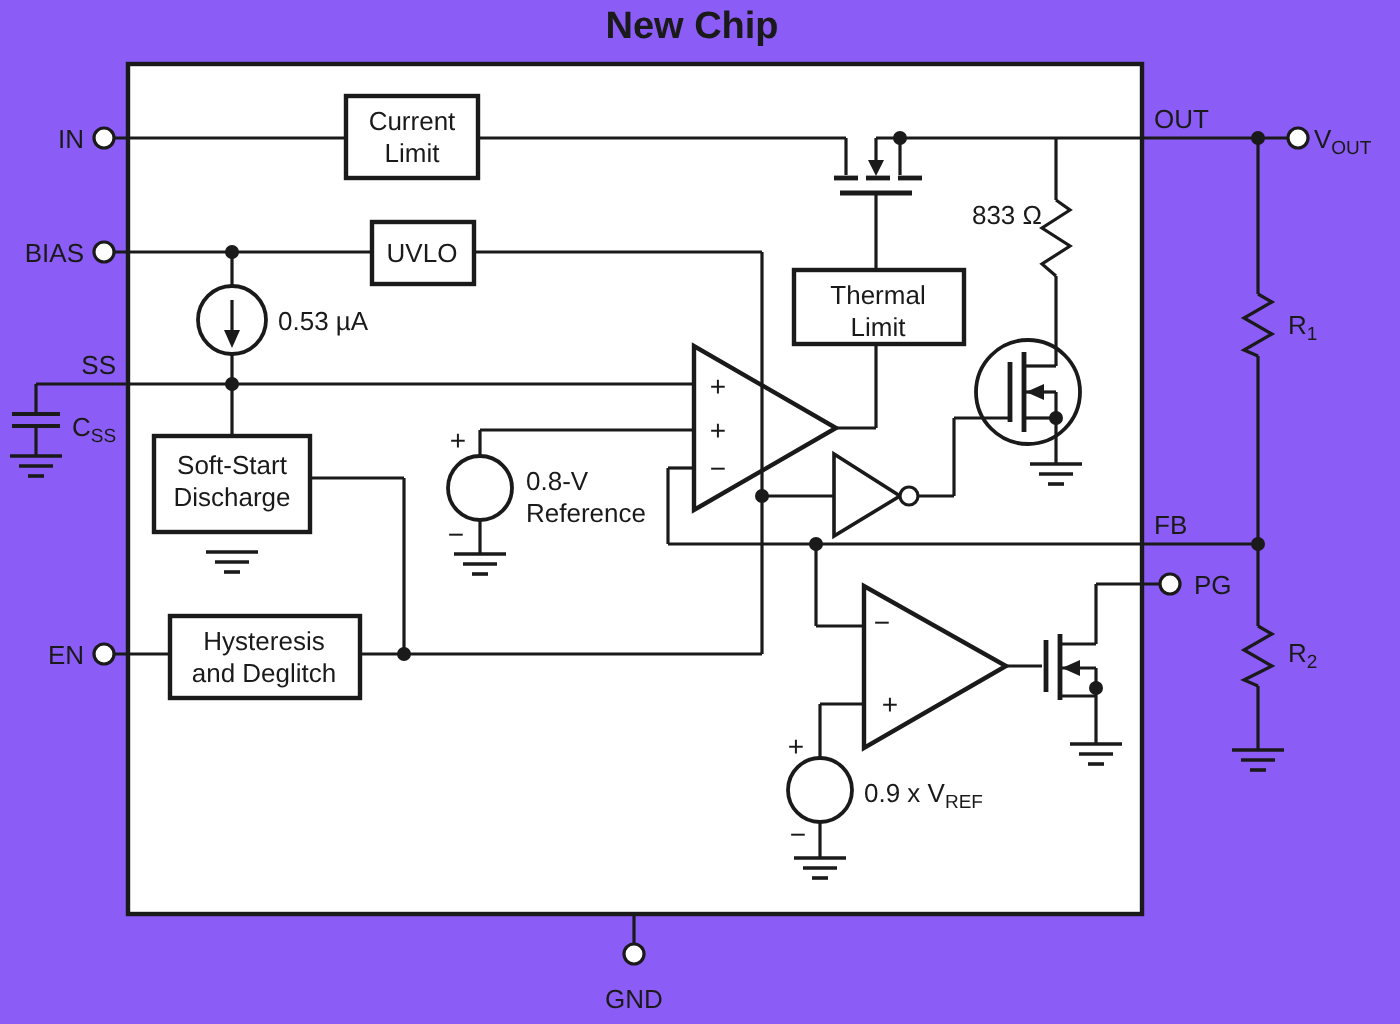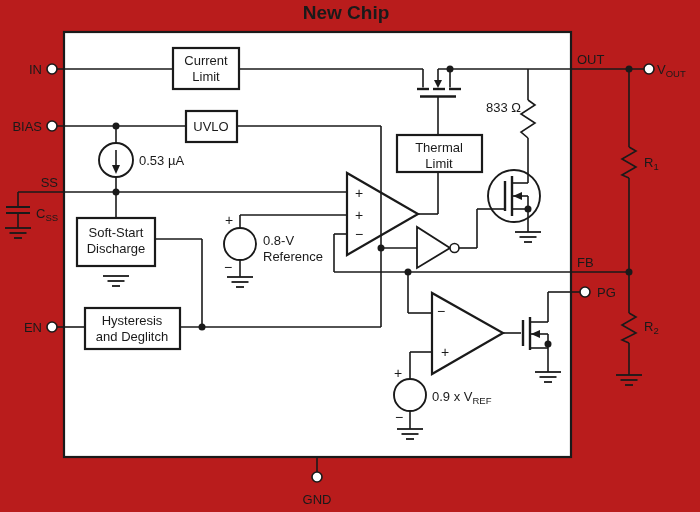--- a/index.html
+++ b/index.html
@@ -1,16 +1,16 @@
 <!DOCTYPE html>
 <html><head>
 <meta charset="utf-8">
 <style>
   html,body{margin:0;padding:0;background:#ffffff;}
-  .stage{width:700px;height:512px;position:relative;background:#b91c1c;overflow:hidden;}
+  .stage{width:700px;height:512px;position:relative;background:#8b5cf6;overflow:hidden;}
   svg text{font-family:"Liberation Sans","DejaVu Sans",sans-serif;fill:#1a1a1a;}
   .w{stroke:#1a1a1a;stroke-width:1.6;fill:none;}
   .w2{stroke:#1a1a1a;stroke-width:2.4;fill:none;}
   .box{fill:#ffffff;stroke:#1a1a1a;stroke-width:2.2;}
   .tri{fill:#ffffff;stroke:#1a1a1a;stroke-width:2.2;stroke-linejoin:miter;}
   .tri2{fill:#ffffff;stroke:#1a1a1a;stroke-width:1.8;}
   .circ{fill:#ffffff;stroke:#1a1a1a;stroke-width:1.9;}
   .dot{fill:#1a1a1a;stroke:none;}
   .pinc{fill:#ffffff;stroke:#1a1a1a;stroke-width:1.6;}
   .arrow{fill:#1a1a1a;stroke:none;}

